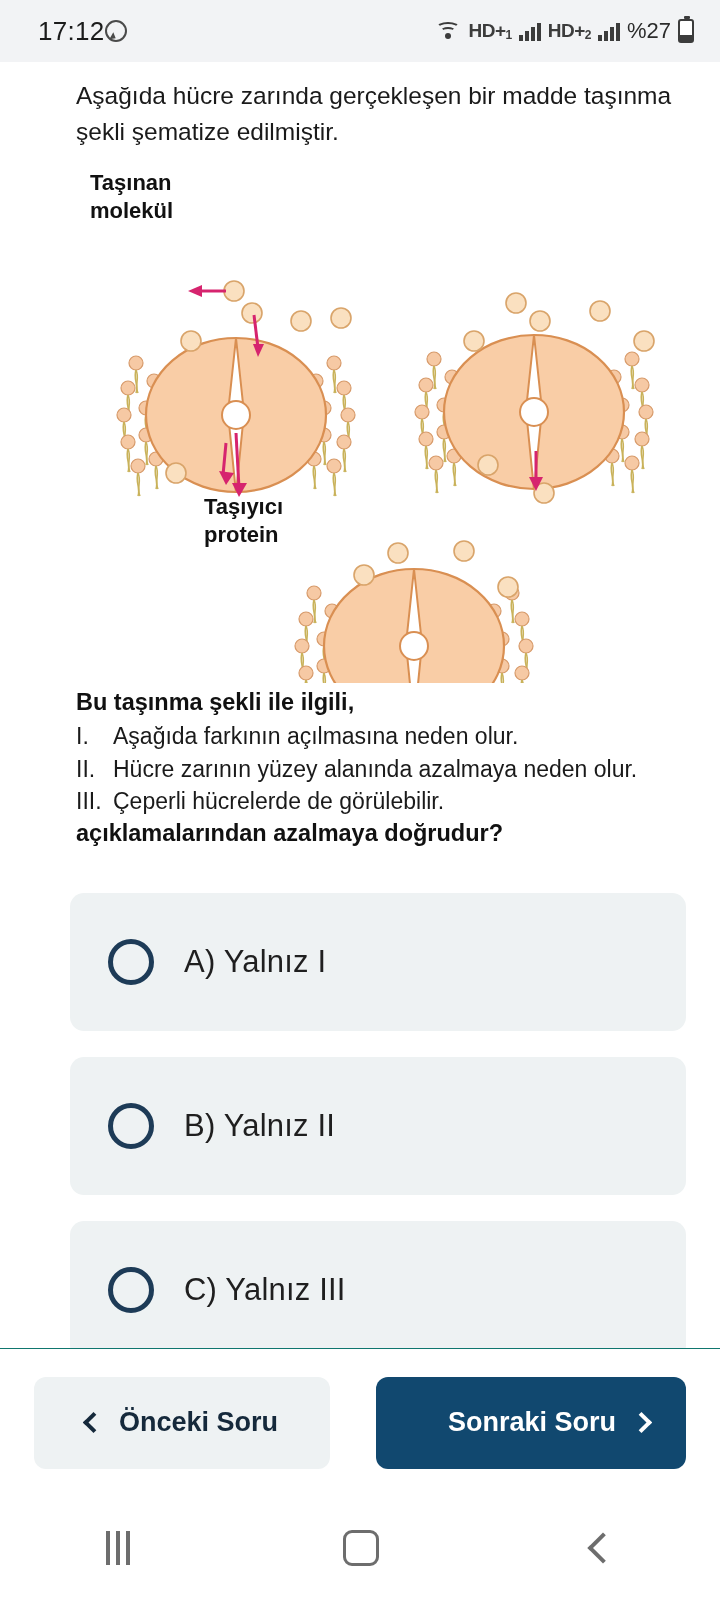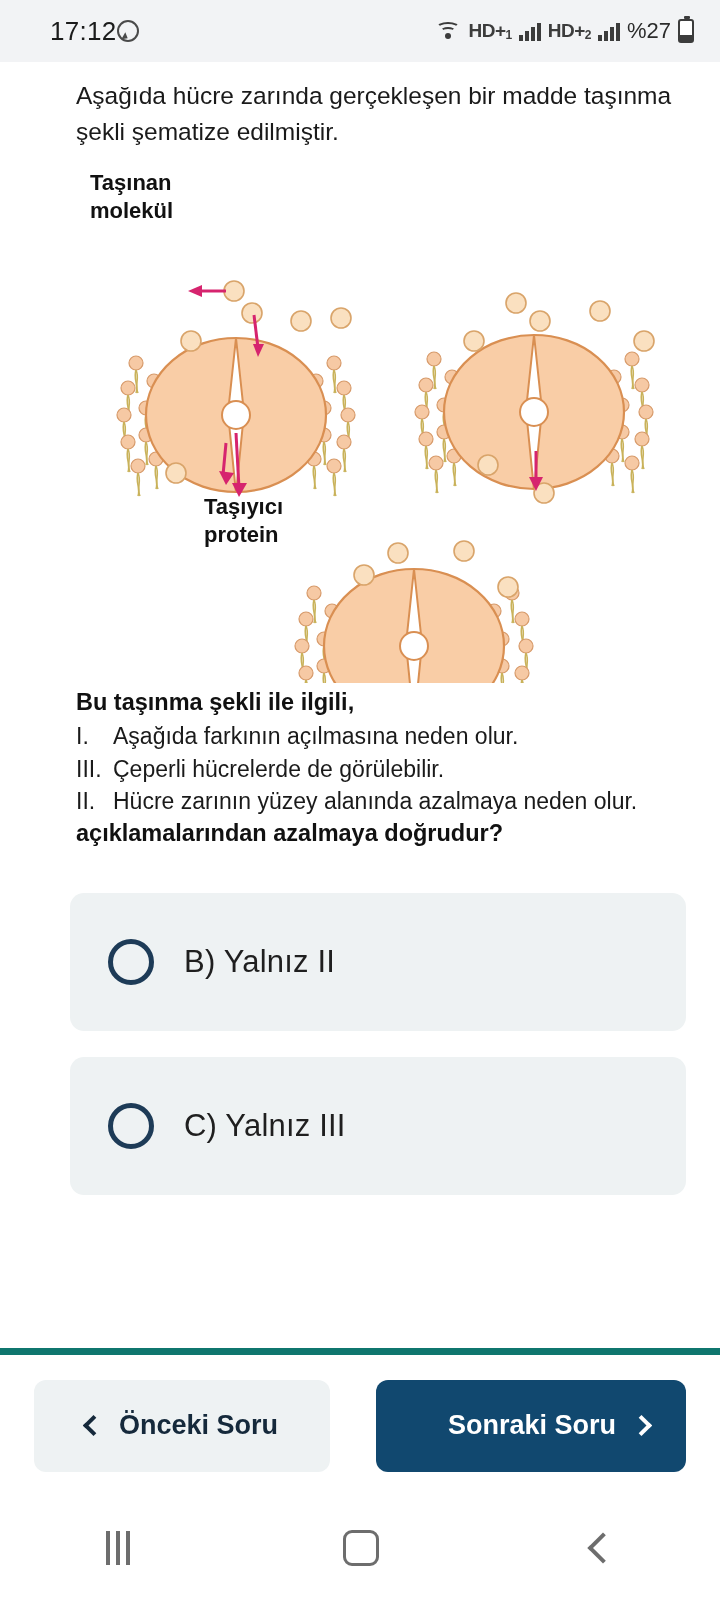--- a/index.html
+++ b/index.html
@@ -24,21 +24,20 @@
     display: flex;
     align-items: center;
     justify-content: space-between;
     padding: 0 26px 0 38px;
     flex: 0 0 auto;
   }
   .status-left {
     display: flex;
     align-items: center;
     gap: 0;
-    margin-left: 12px;
   }
   .status-time {
     font-size: 26px;
     color: #1b1b1b;
     letter-spacing: 0.3px;
   }
   .wa-icon {
     width: 22px; height: 22px;
     border: 2px solid #4a4a4a;
     border-radius: 50%;
@@ -194,21 +193,21 @@
 
   
   .nav-bar {
     flex: 0 0 auto;
     height: 148px;
     background: #ffffff;
     display: flex;
     align-items: center;
     justify-content: space-between;
     padding: 0 34px;
-    border-top: 7px solid #0f766e;
+    border-top: 1px solid #0f766e;
   }
   .btn {
     height: 92px;
     border-radius: 12px;
     display: flex;
     align-items: center;
     justify-content: center;
     gap: 18px;
     font-size: 27px;
     font-weight: bold;
@@ -551,33 +550,37 @@
       </div>
 
       <div class="q-stem">Bu taşınma şekli ile ilgili,</div>
 
       <div class="q-items">
         <div class="q-item">
           <span class="num">I.</span>
           <span>Aşağıda farkının açılmasına neden olur.</span>
         </div>
         <div class="q-item">
+          <span class="num">II.</span>
+          <span>Hücre zarının yüzey alanında azalmaya neden olur.</span>
+        </div>
+        <div class="q-item">
           <span class="num">III.</span>
           <span>Çeperli hücrelerde de görülebilir.</span>
         </div>
-        <div class="q-item">
-          <span class="num">II.</span>
-          <span>Hücre zarının yüzey alanında azalmaya neden olur.</span>
-        </div>
       </div>
 
       <div class="q-ask">açıklamalarından azalmaya doğrudur?</div>
     </div>
 
     <div class="options">
+      <div class="option">
+        <span class="radio"></span>
+        <span class="opt-text">A)  Yalnız I</span>
+      </div>
       <div class="option">
         <span class="radio"></span>
         <span class="opt-text">B)  Yalnız II</span>
       </div>
       <div class="option">
         <span class="radio"></span>
         <span class="opt-text">C)  Yalnız III</span>
       </div>
     </div>
   </div>

